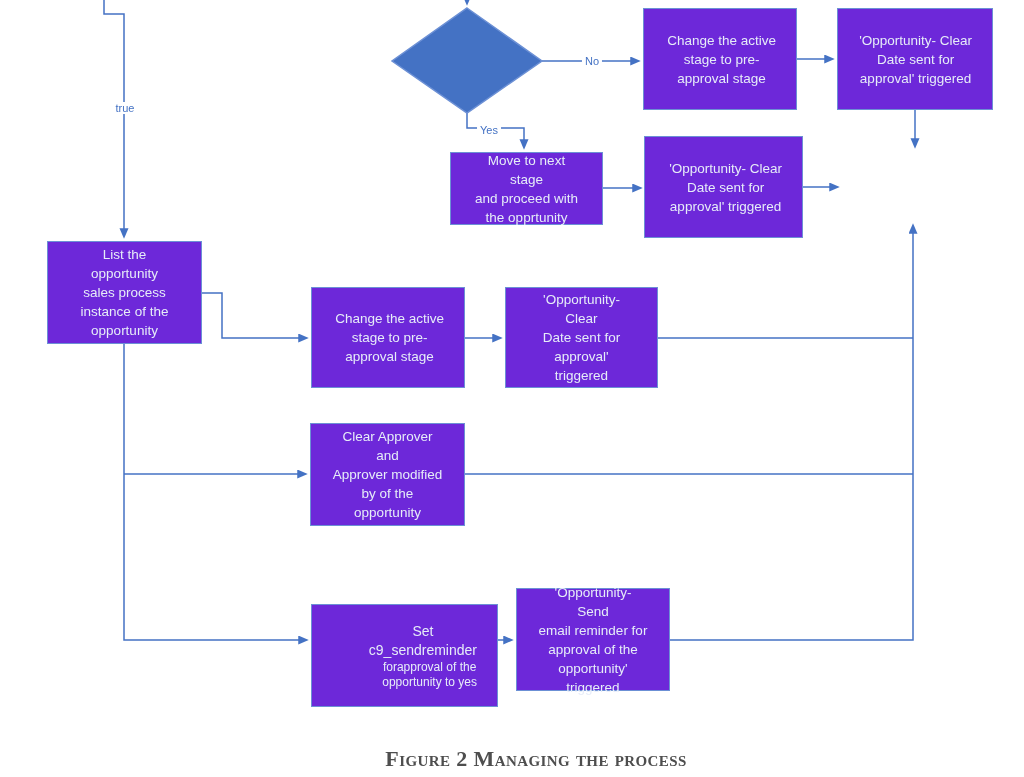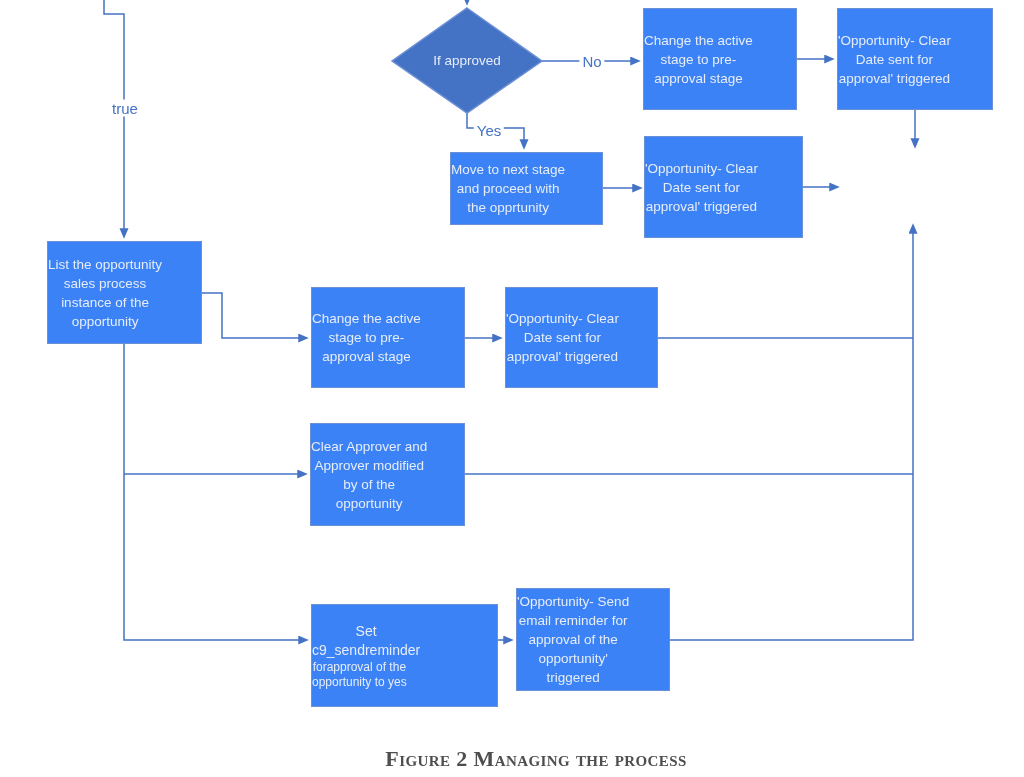--- a/index.html
+++ b/index.html
@@ -6,45 +6,45 @@
   .canvas{
     position:relative;
     width:1024px;height:777px;
     background:#ffffff;
     font-family:"Liberation Sans", sans-serif;
     overflow:hidden;
   }
   svg.connectors{position:absolute;left:0;top:0;}
   .node{
     position:absolute;
-    display:flex;align-items:flex-start;justify-content:center;
+    display:flex;align-items:flex-end;justify-content:center;
     flex-direction:column;
     text-align:center;
     box-sizing:border-box;
-    background:#3b82f6;
+    background:#6d28d9;
     border:1.5px solid #6C90D5;
     color:#E6ECF8;
     font-size:13.5px;line-height:19px;
-    padding:4px 0;
+    padding:4px 20px;
   }
   .ellipse{border-radius:50%;border:none;}
   .node-label{white-space:pre-line;}
   .sub-label{font-size:12px;line-height:15px;}
   .diamond-label{
     position:absolute;left:392px;top:8px;width:150px;height:105px;
     display:flex;align-items:center;justify-content:center;
     color:#E6ECF8;font-size:13.5px;text-align:center;
   }
   .edge-label{
     position:absolute;
     transform:translate(-50%,-50%);
     background:#ffffff;
     padding:0 3px;
     color:#4472C4;
-    font-size:15px;
+    font-size:11px;
     white-space:nowrap;
   }
   .caption{
     position:absolute;left:0;top:746px;width:1024px;
     text-align:center;
     font-family:"Liberation Serif", serif;
     font-variant:small-caps;
     font-weight:bold;
     font-size:22px;
     letter-spacing:0.4px;
@@ -77,23 +77,20 @@
     <path d="M658,338 L913,338"></path>
     <path d="M124,344 L124,640 L299,640" marker-end="url(#arw)"></path>
     <path d="M124,474 L298,474" marker-end="url(#arw)"></path>
     <path d="M465,474 L913,474"></path>
     <path d="M466,640 L504,640" marker-end="url(#arw)"></path>
     <path d="M670,640 L913,640 L913,233" marker-end="url(#arw)"></path>
 
     <polygon points="467,8 542,61 467,113 392,61" fill="#4472C4" stroke="#6C90D5"></polygon>
   </svg>
 
-  <div class="diamond-label">
-    <span class="node-label">If approved</span>
-  </div>
 
   <div class="node" style="left:643px;top:8px;width:154px;height:102px">
     <div class="node-label">Change the active
 stage to pre-
 approval stage</div>
   </div>
 
   <div class="node" style="left:837px;top:8px;width:156px;height:102px">
     <div class="node-label">'Opportunity- Clear
 Date sent for

